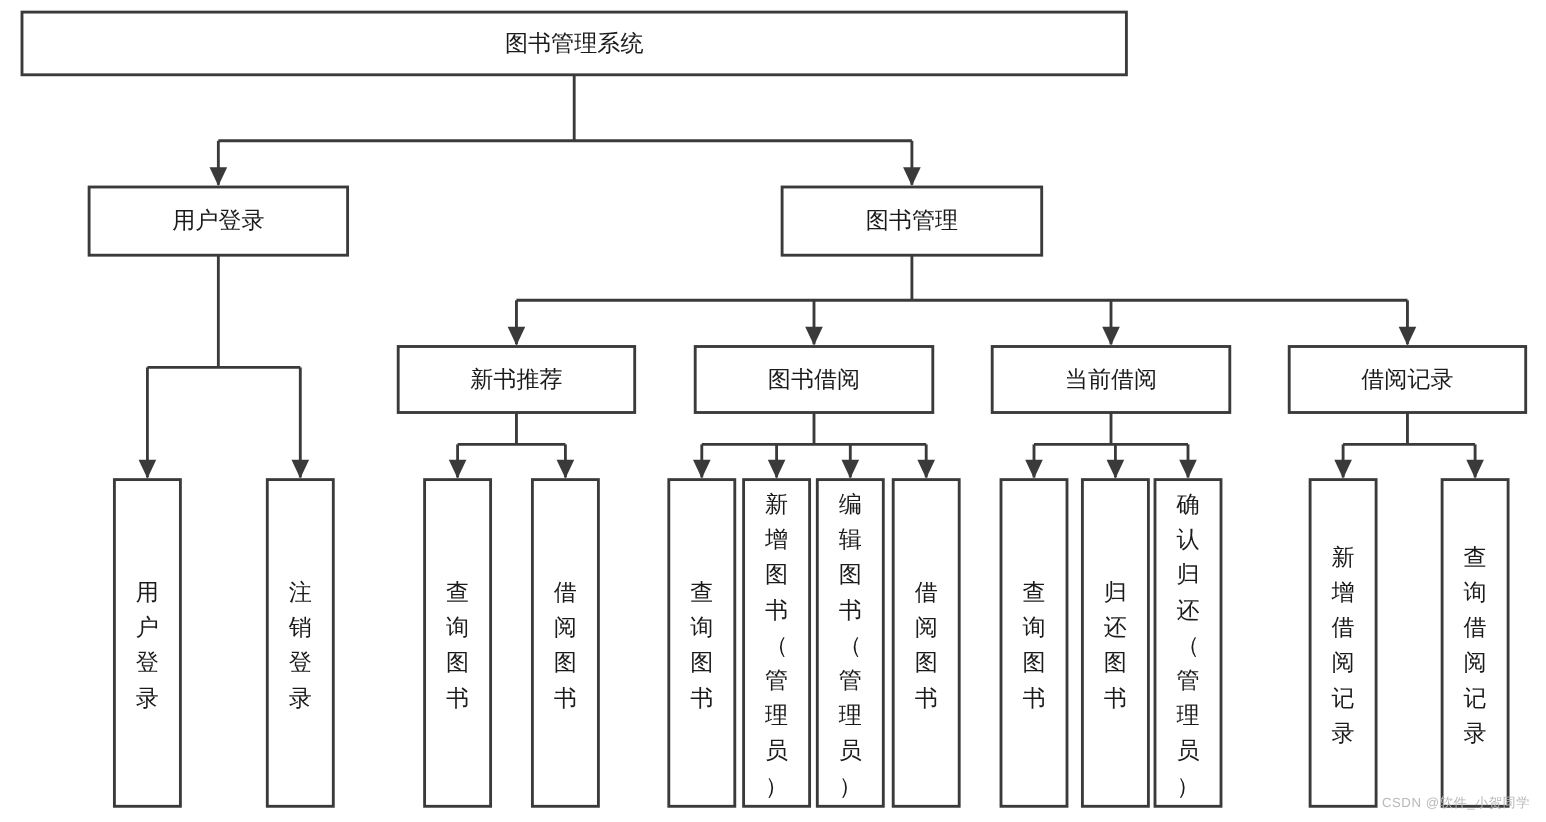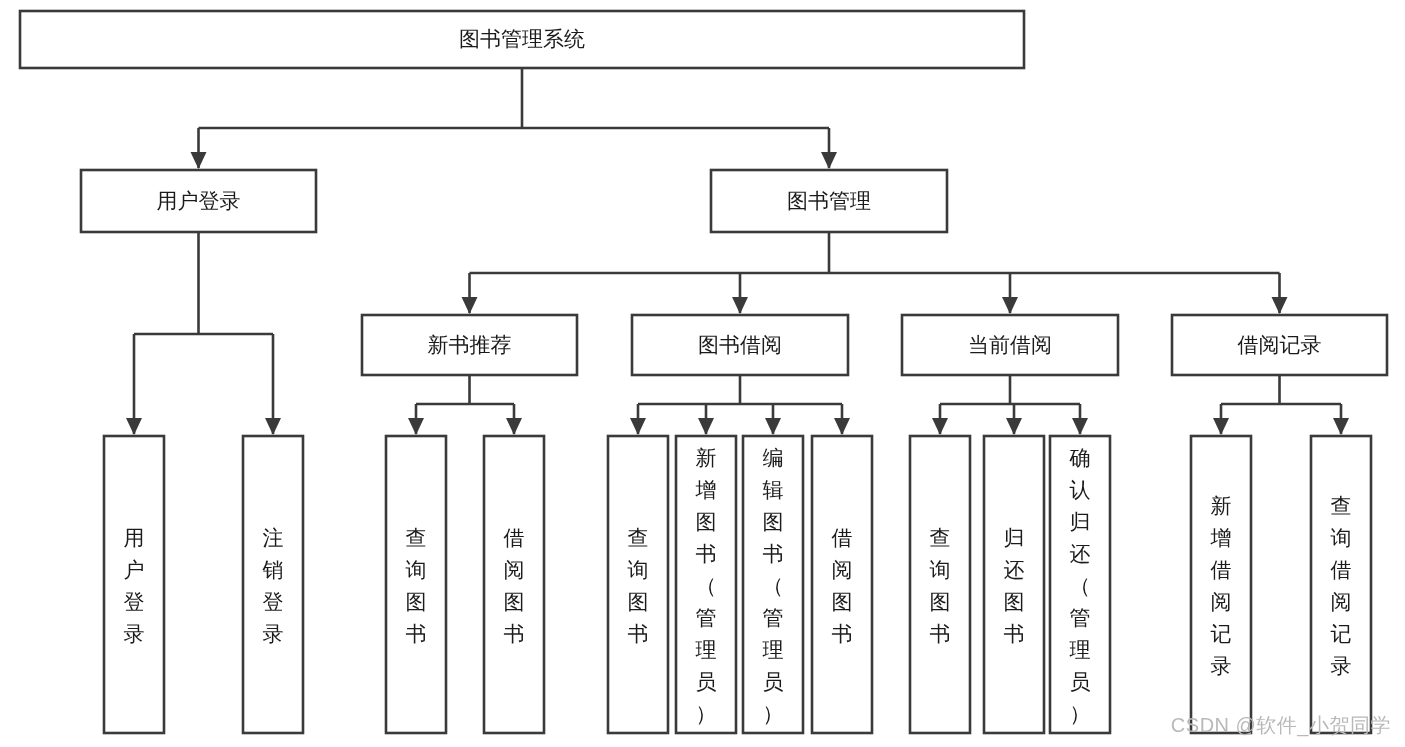--- a/index.html
+++ b/index.html
@@ -52,21 +52,21 @@
     fill: #1b1b1b;
     font-family: "Liberation Sans", "DejaVu Sans", sans-serif;
     font-size: 21px;
     text-anchor: middle;
   }
   .watermark {
     position: absolute;
     right: 14px;
     bottom: 8px;
     font-family: "Liberation Sans", "DejaVu Sans", sans-serif;
-    font-size: 20px;
+    font-size: 12px;
     color: #b9b9b9;
     letter-spacing: 0.5px;
     white-space: nowrap;
     user-select: none;
   }
 </style>
 </head>
 <body>
 
 <div id="diagram-root">

